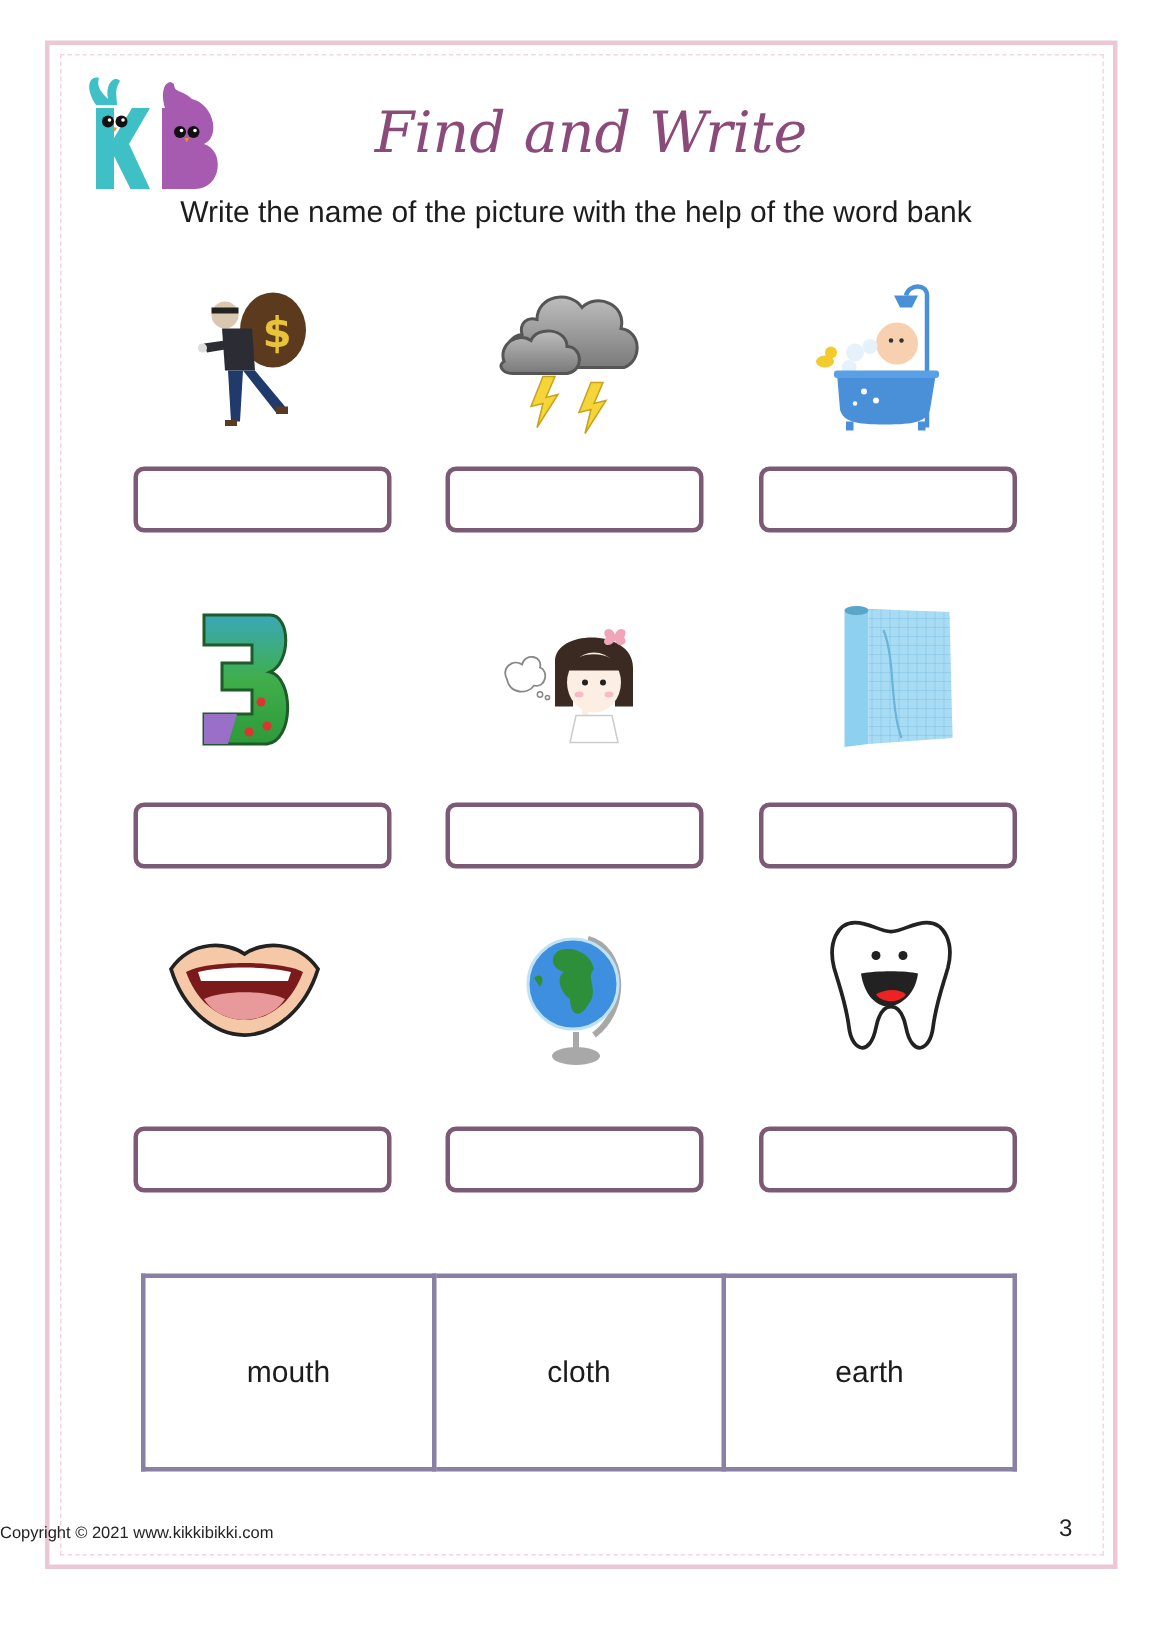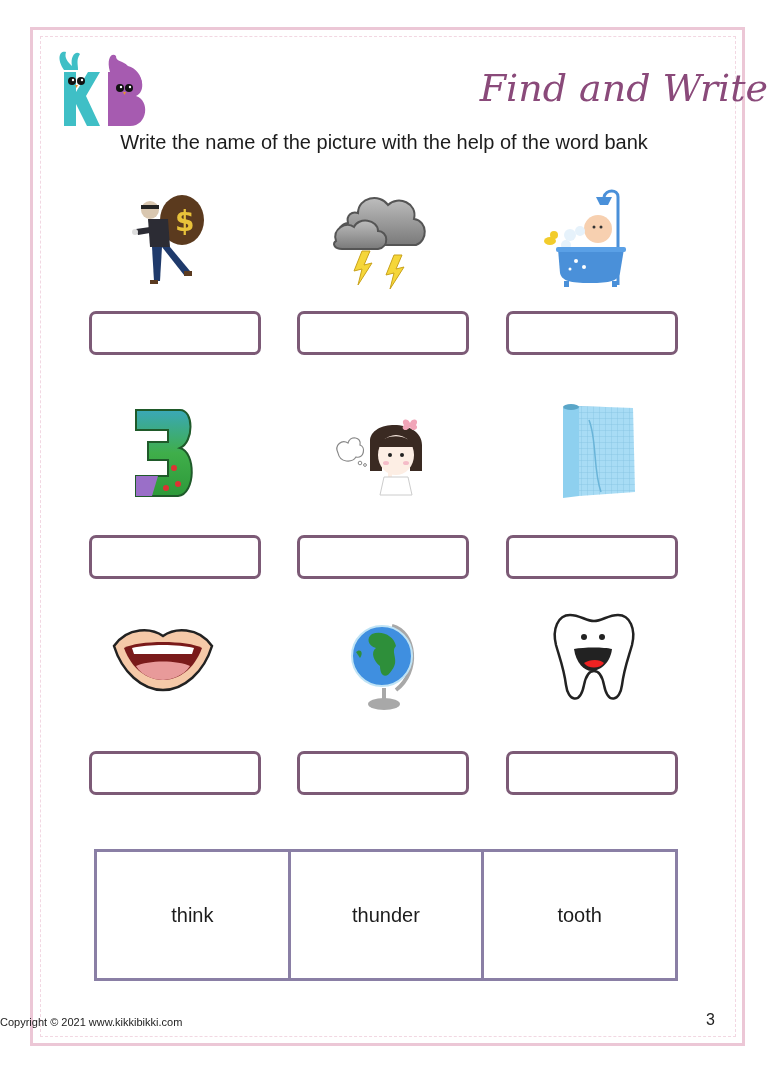--- a/index.html
+++ b/index.html
@@ -1,20 +1,20 @@
 <!DOCTYPE html>
 <html><head>
 <meta charset="utf-8">
 <style>
   html, body { margin:0; padding:0; background:#ffffff; }
   body { width:768px; height:1083px; position:relative; overflow:hidden; font-family:"DejaVu Sans", sans-serif; }
   .outer-frame { position:absolute; left:30px; top:27px; width:715px; height:1019px; border:3px solid #ecc7d6; box-sizing:border-box; }
   .inner-frame { position:absolute; left:40px; top:36px; width:696px; height:1001px; border:1.5px dashed #f2d7e2; box-sizing:border-box; }
   .logo { position:absolute; left:52px; top:48px; width:100px; height:82px; }
-  .title { position:absolute; left:0; width:768px; top:66px; text-align:right; font-family:"DejaVu Serif", serif; font-style:italic; font-size:38px; color:#8a4a7a; letter-spacing:0px; padding-left:20px; box-sizing:border-box; }
+  .title { position:absolute; left:0; width:768px; top:66px; text-align:center; font-family:"DejaVu Serif", serif; font-style:italic; font-size:38px; color:#8a4a7a; letter-spacing:0px; padding-left:20px; box-sizing:border-box; }
   .subtitle { position:absolute; left:0; width:768px; top:131px; text-align:center; font-family:"Liberation Sans", sans-serif; font-size:20px; color:#1c1c1c; padding-left:0; box-sizing:border-box; }
   .pic { position:absolute; width:110px; height:110px; }
   .pic svg { width:100%; height:100%; }
   .answer-box { position:absolute; width:172px; height:44px; border:3px solid #7c5a76; border-radius:7px; box-sizing:border-box; background:#fff; }
   .word-bank { position:absolute; left:94px; top:849px; width:584px; height:132px; border-collapse:collapse; }
   .word-bank td { border:3px solid #8a7fa5; width:33.33%; height:44px; text-align:center; font-family:"Liberation Sans", sans-serif; font-size:20px; color:#1c1c1c; padding:0; }
   .copyright { position:absolute; left:0; width:768px; top:1016px; text-align:left; font-family:"Liberation Sans", sans-serif; font-size:11px; color:#222; }
   .page-number { position:absolute; left:706px; top:1011px; font-family:"Liberation Sans", sans-serif; font-size:16px; color:#222; }
 </style>
 </head>
@@ -184,21 +184,21 @@
   </svg>
 </div>
 
 <div class="answer-box" style="left:89px;top:751px;"></div>
 <div class="answer-box" style="left:297px;top:751px;"></div>
 <div class="answer-box" style="left:506px;top:751px;"></div>
 
 <table class="word-bank">
   <tbody>
   <tr>
-    <td>think</td>
-    <td>thunder</td>
-    <td>tooth</td>
+    <td>mouth</td>
+    <td>cloth</td>
+    <td>earth</td>
   </tr>
 </tbody>
   </table>
 
 <div class="copyright">Copyright © 2021 www.kikkibikki.com</div>
 <div class="page-number">3</div>
 
 </body></html>

